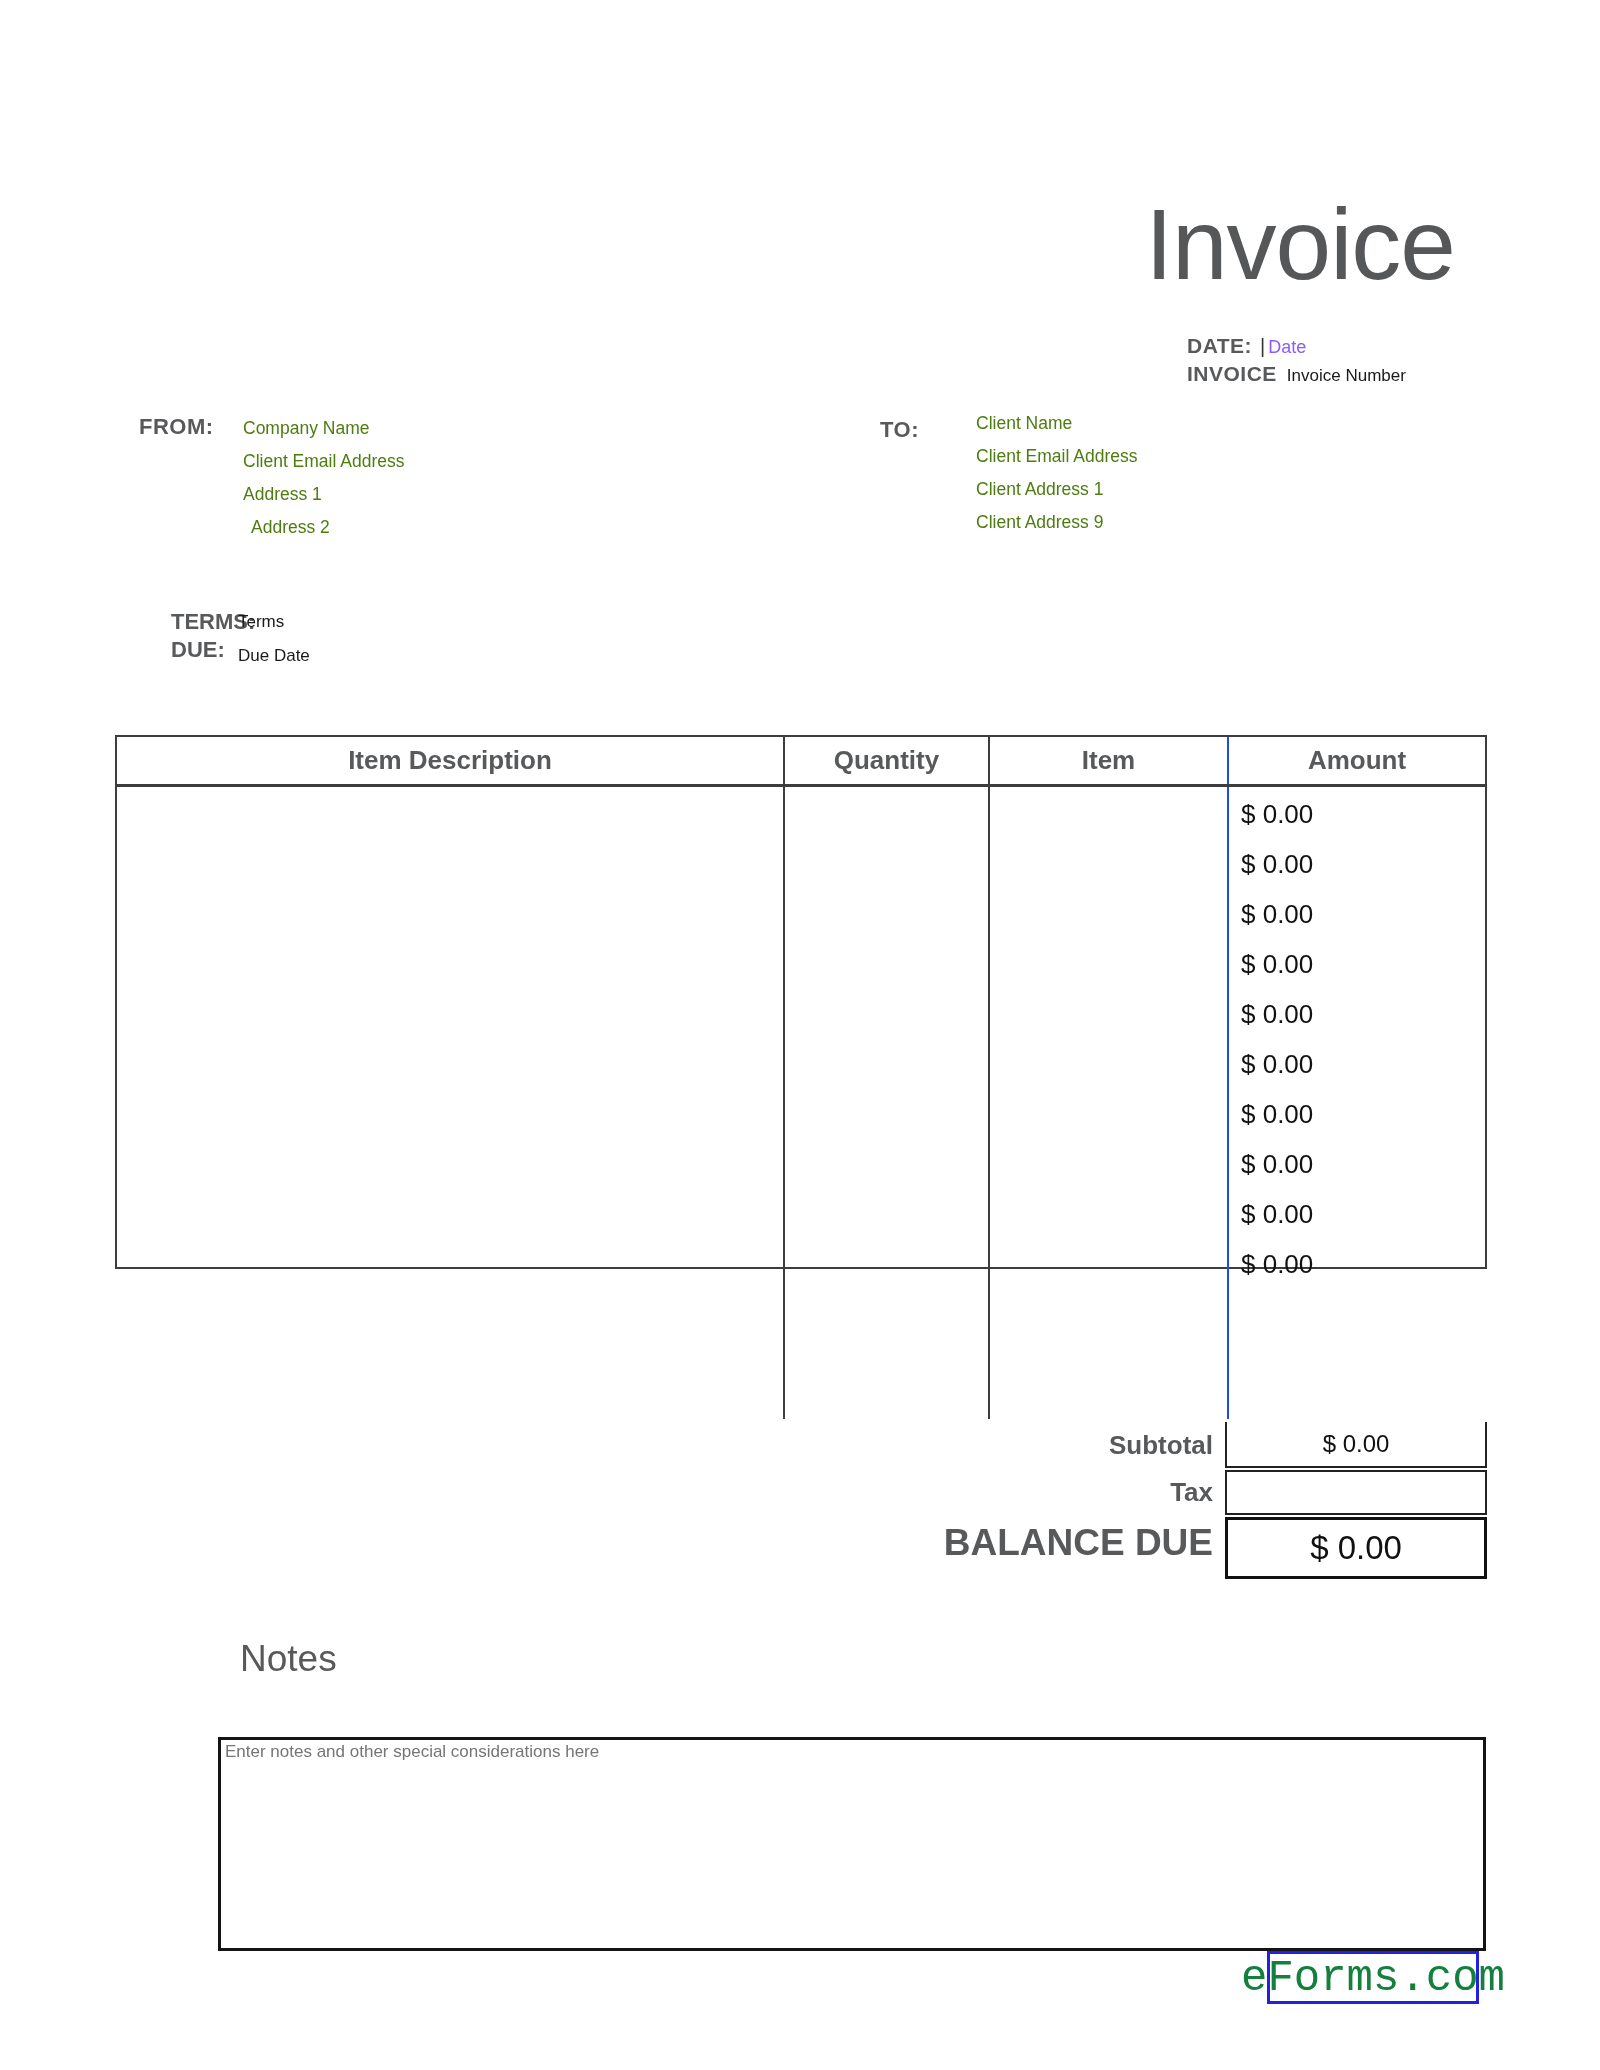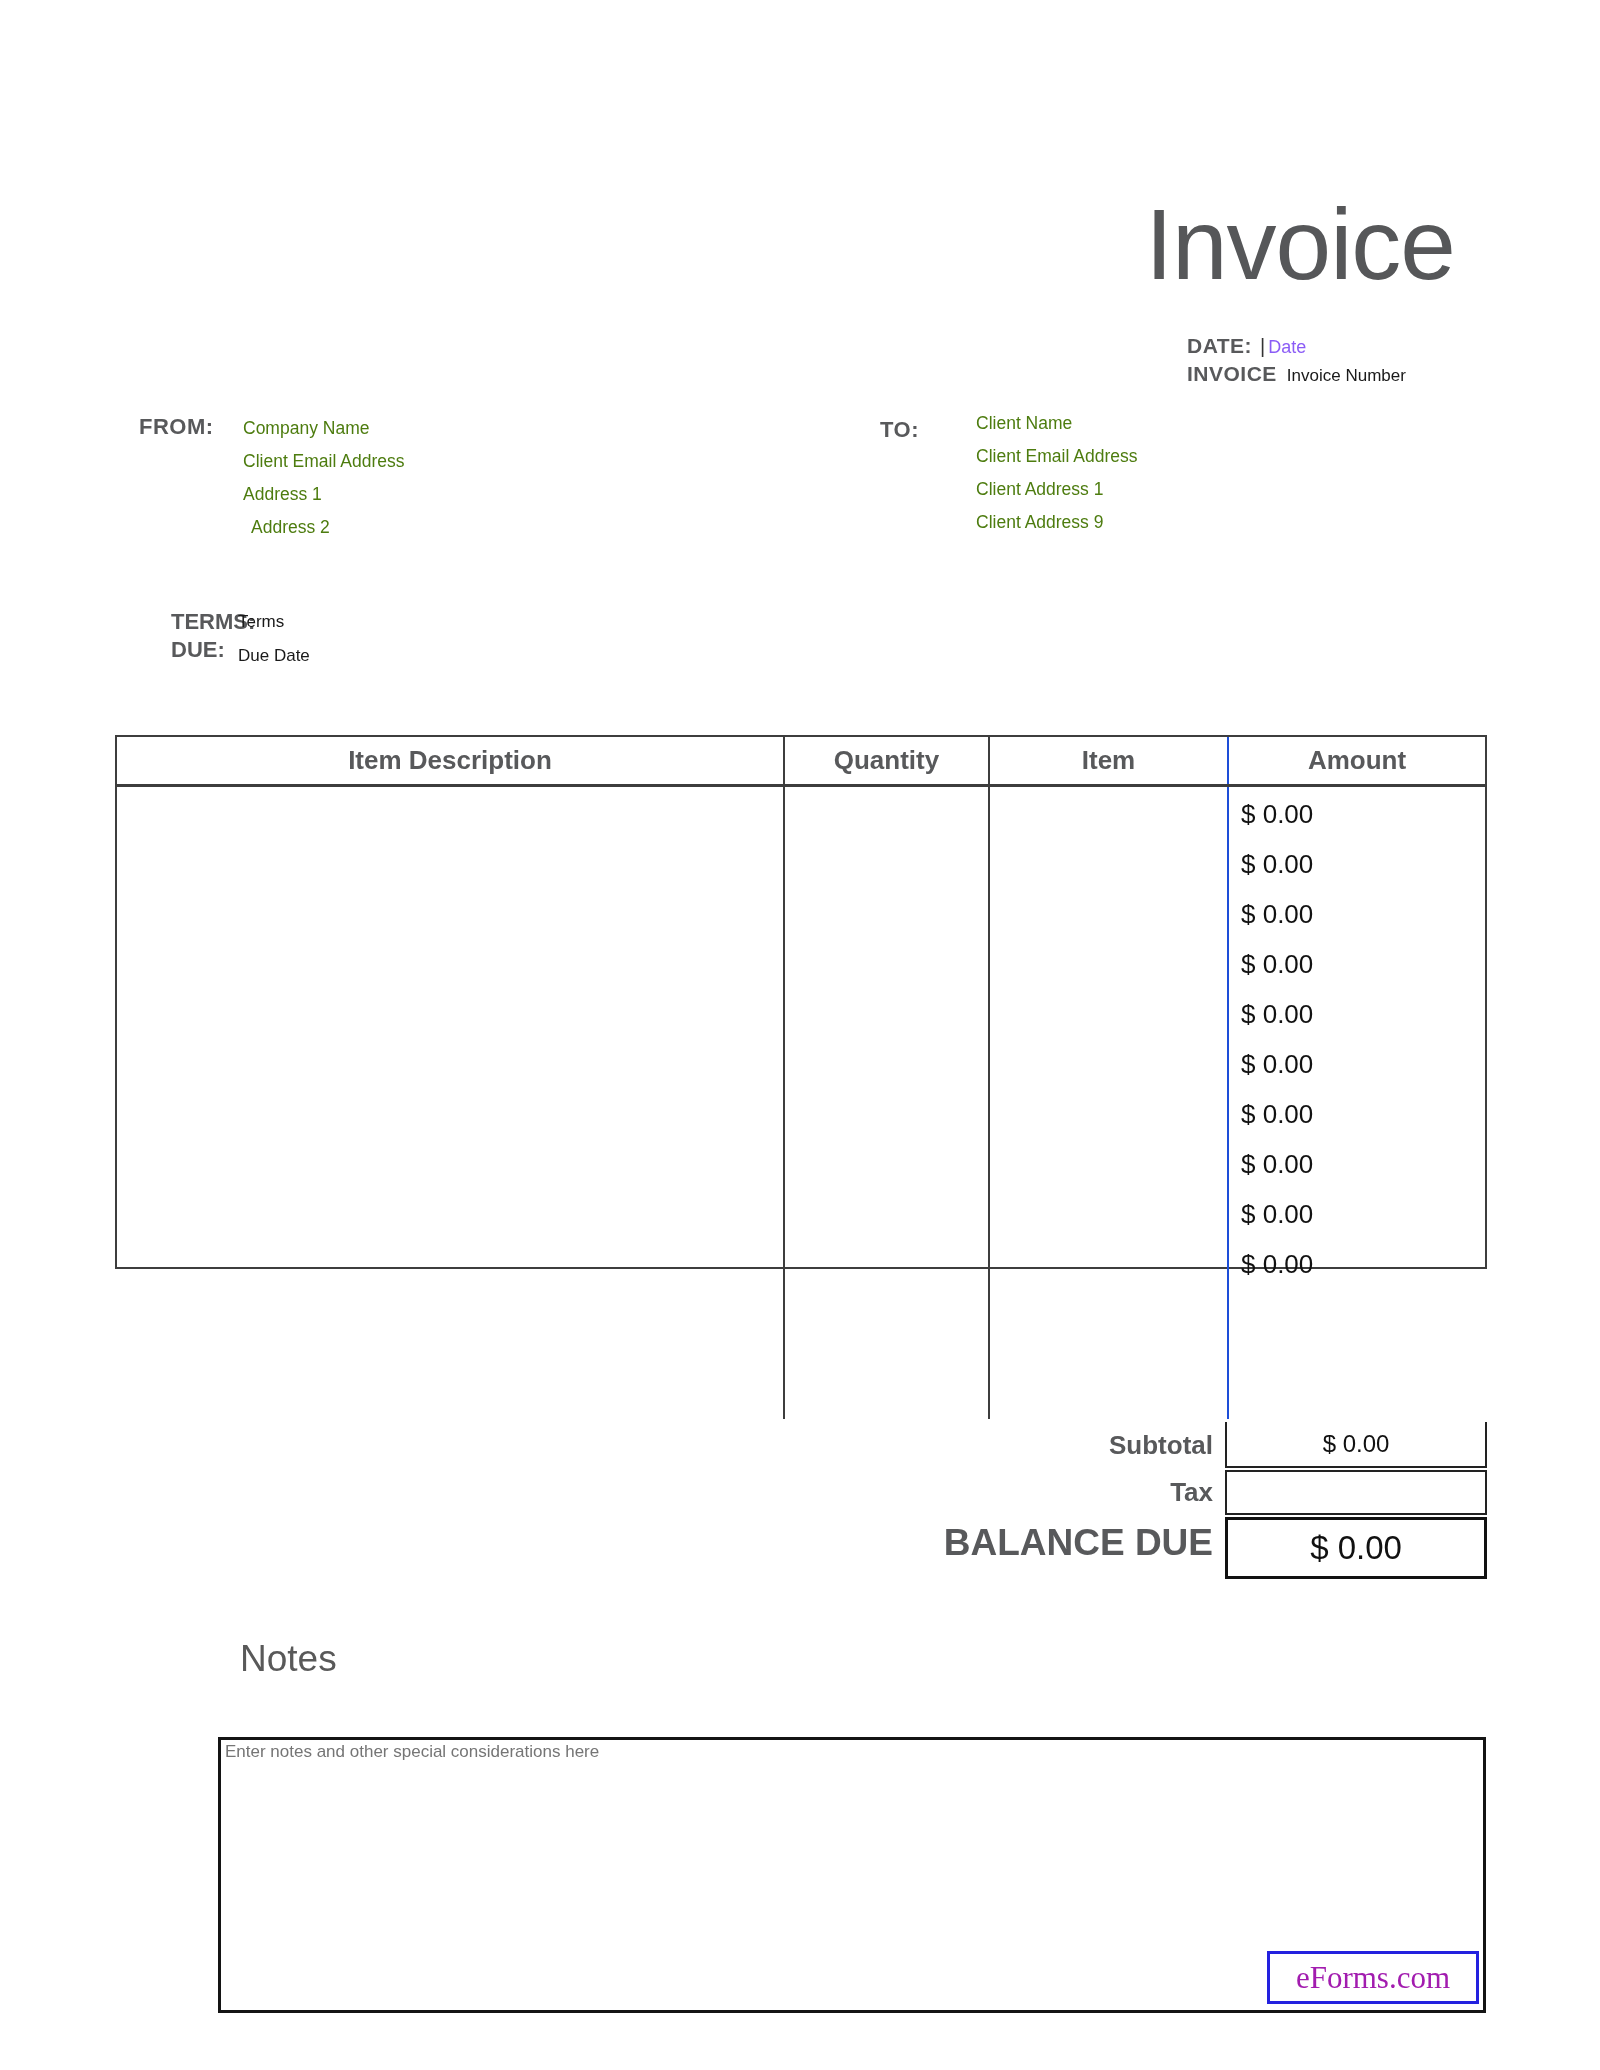--- a/index.html
+++ b/index.html
@@ -52,30 +52,30 @@
             display:flex;align-items:center;justify-content:center;}
   .subtotal-cell{top:1422px;height:46px;border:2px solid #222;border-top:none;}
   .tax-cell{top:1470px;height:45px;border:2px solid #222;}
   .balance-cell{top:1517px;height:62px;border:3px solid #111;}
   .subtotal-val{font-size:24px;color:#111;}
   .balance-val{font-size:33px;color:#111;}
   .balance-label{font-size:37px;font-weight:bold;color:#58595b;text-align:right;width:560px;}
 
   
   .notes-heading{left:240px;top:1638px;font-size:37px;color:#595959;}
-  .notes-box{left:218px;top:1737px;width:1268px;height:276px;border:3px solid #141414;box-sizing:border-box;}
+  .notes-box{left:218px;top:1737px;width:1268px;height:214px;border:3px solid #141414;box-sizing:border-box;}
   .notes-box textarea{
     width:100%;height:100%;border:none;outline:none;resize:none;background:transparent;
     font-family:"Liberation Sans", sans-serif;font-size:17px;color:#111;padding:2px 4px;box-sizing:border-box;
   }
 
   
   .brand-box{left:1267px;top:1951px;width:212px;height:53px;border:3px solid #2321df;box-sizing:border-box;
              display:flex;align-items:center;justify-content:center;}
-  .brand-text{font-family:Liberation Serif, serif;font-size:31px;color:#a21caf;text-decoration:none;}
+  .brand-text{font-family:Liberation Mono, monospace;font-size:44px;color:#15803d;text-decoration:none;}
 </style>
 </head>
 <body>
 
 <div class="page">
 
   <div class="abs title">Invoice</div>
 
   <div class="abs meta">
     <div class="meta-row">

